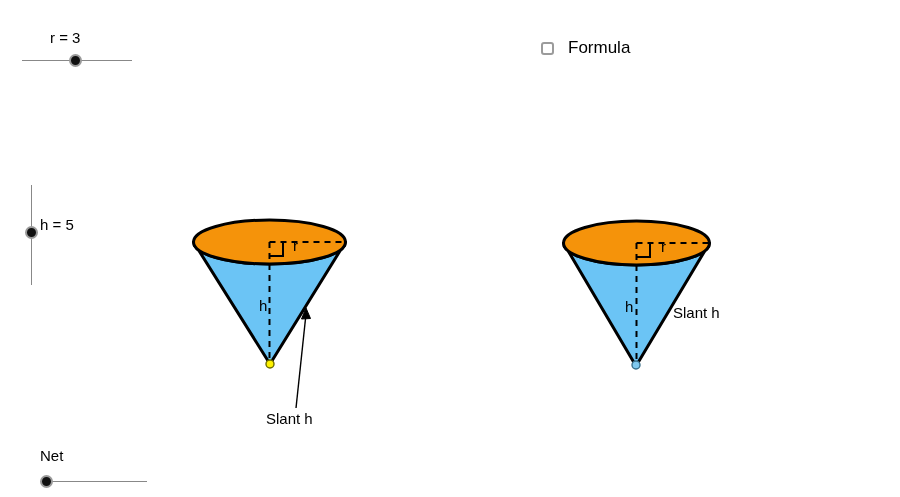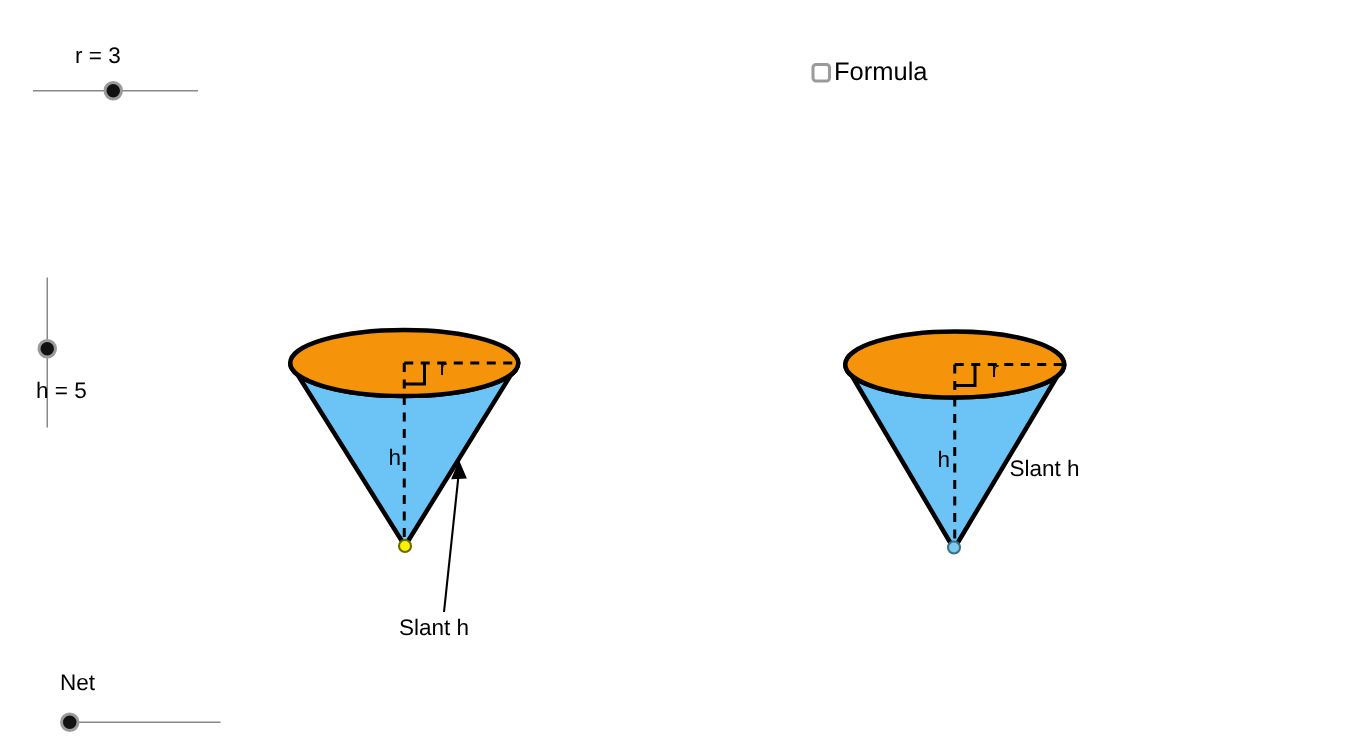--- a/index.html
+++ b/index.html
@@ -57,21 +57,21 @@
     line-height: 16px;
     white-space: nowrap;
     color: #000000;
   }
 
   
   .checkbox-row {
     position: absolute;
     display: flex;
     align-items: center;
-    gap: 2px;
+    gap: 14px;
   }
   .checkbox-box {
     width: 13px;
     height: 13px;
     border: 2px solid #9b9b9b;
     border-radius: 3px;
     background: #ffffff;
     box-sizing: border-box;
   }
   .checkbox-label {
@@ -138,21 +138,21 @@
   <div class="slider" style="left:22px; top:60px; width:110px; height:2px;">
     <div class="slider-track-h" style="width:110px;"></div>
     <div class="slider-knob" style="left:47px; top:-6px;"></div>
   </div>
   <div class="slider-label" style="left:50px; top:30px;">r = 3</div>
 
   <div class="slider" style="left:31px; top:185px; width:2px; height:100px;">
     <div class="slider-track-v" style="height:100px;"></div>
     <div class="slider-knob" style="left:-6px; top:41px;"></div>
   </div>
-  <div class="slider-label" style="left:24px; top:217px;margin-top:36px;">h = 5</div>
+  <div class="slider-label" style="left:40px; top:217px;">h = 5</div>
 
   <div class="slider" style="left:46px; top:481px; width:101px; height:2px;">
     <div class="slider-track-h" style="width:101px;"></div>
     <div class="slider-knob" style="left:-6px; top:-6px;"></div>
   </div>
   <div class="slider-label" style="left:40px; top:448px;text-align:right;">Net</div>
 
   <div class="checkbox-row" style="left:541px; top:39px;">
     <span class="checkbox-box"></span>
     <span class="checkbox-label">Formula</span>

